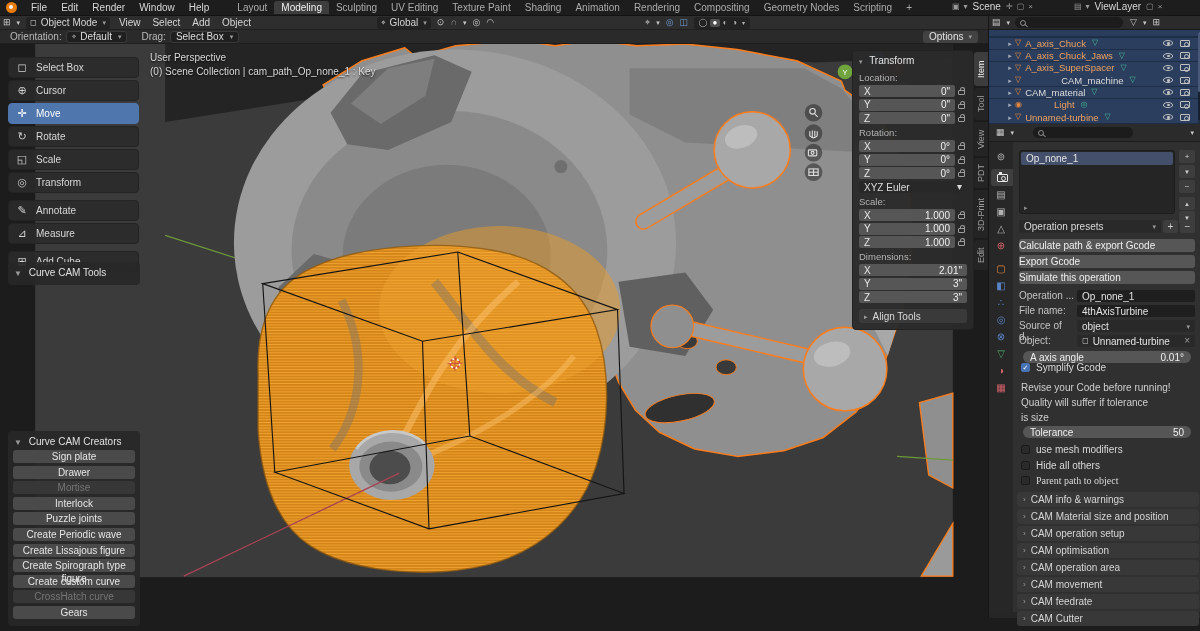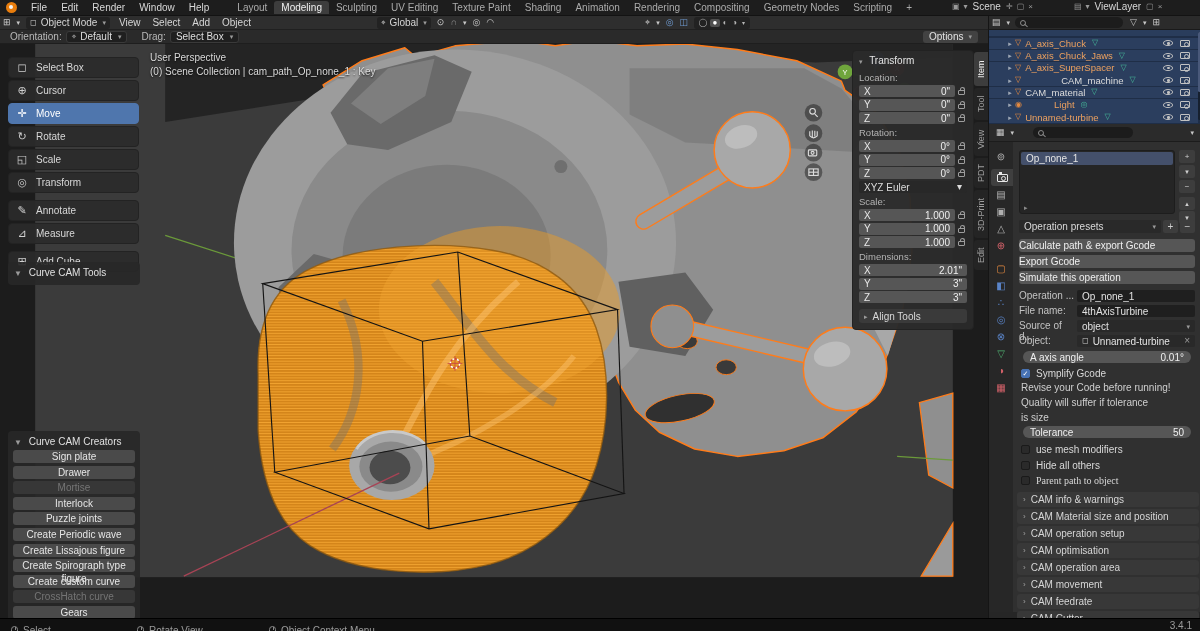--- a/index.html
+++ b/index.html
@@ -780,21 +780,21 @@
               </span>
             <span class="glyph" style="color:#9a9a9a;">×</span>
           </div>
         </div>
 
         <div class="slider" style="top:209px;">
           <span>A axis angle</span>
           <span>0.01°</span>
         </div>
 
-        <div class="cbrow" style="top:226px;">
+        <div class="cbrow" style="top:220px;">
           <span class="cbox checked">
               <span>✓</span>
             </span>
           <span class="cblabel">Symplify Gcode</span>
         </div>
 
         <div class="warn" style="top:240px;">Revise your Code before running!</div>
         <div class="warn" style="top:255px;">Quality will suffer if tolerance</div>
         <div class="warn" style="top:270px;">is size</div>
 
@@ -848,31 +848,14 @@
             </div>
             <div class="cpanel" style="top: 469px;">
               <span class="glyph">›</span>
               <span>CAM Cutter</span>
             </div>
           </div>
       </div>
     </div>
   </div>
 
-  <div id="statusbar" class="abs">
-    <div id="status-items">
-        <span class="status-item" style="left: 6px;">
-          <span class="mouse"></span>
-          <span>Select</span>
-        </span>
-        <span class="status-item" style="left: 132px;">
-          <span class="mouse"></span>
-          <span>Rotate View</span>
-        </span>
-        <span class="status-item" style="left: 264px;">
-          <span class="mouse"></span>
-          <span>Object Context Menu</span>
-        </span>
-      </div>
-    <span id="version">3.4.1</span>
-  </div>
 
 </div>
 
 </body></html>

